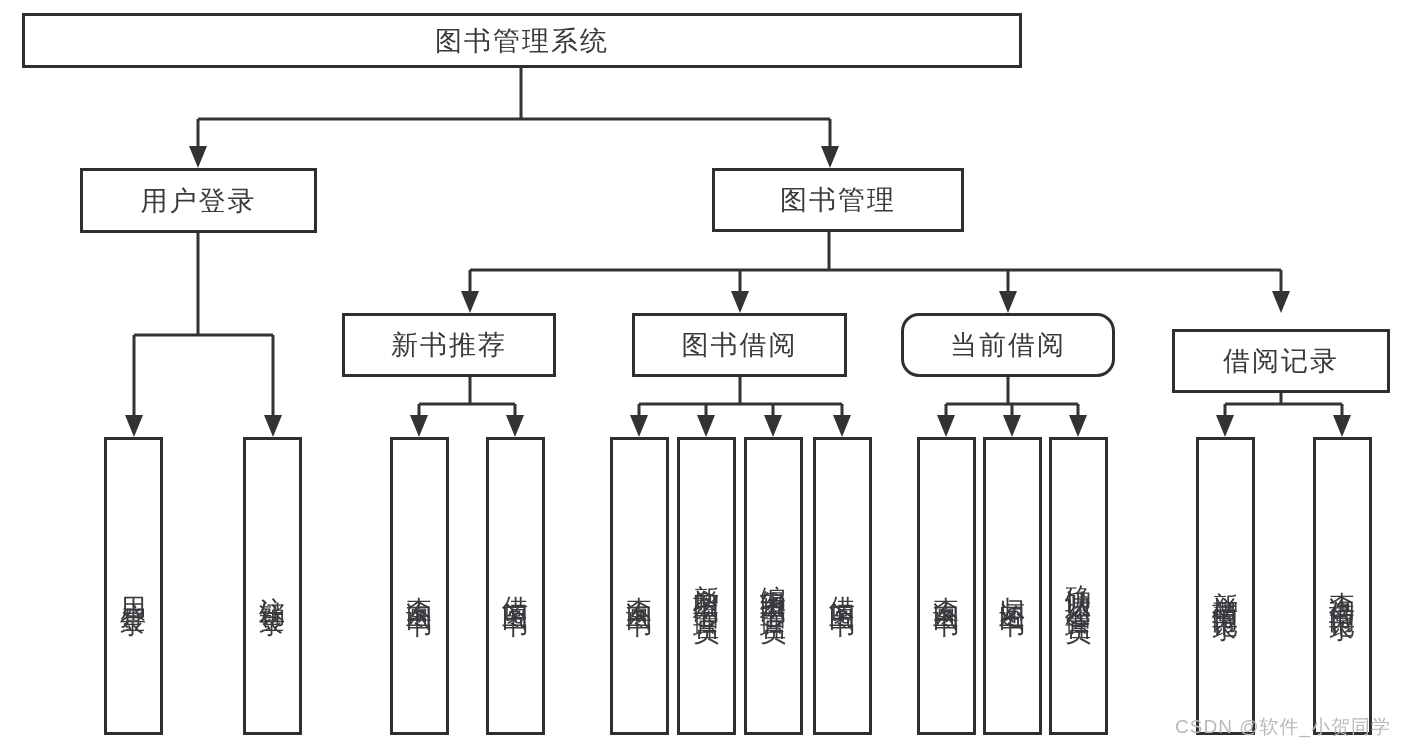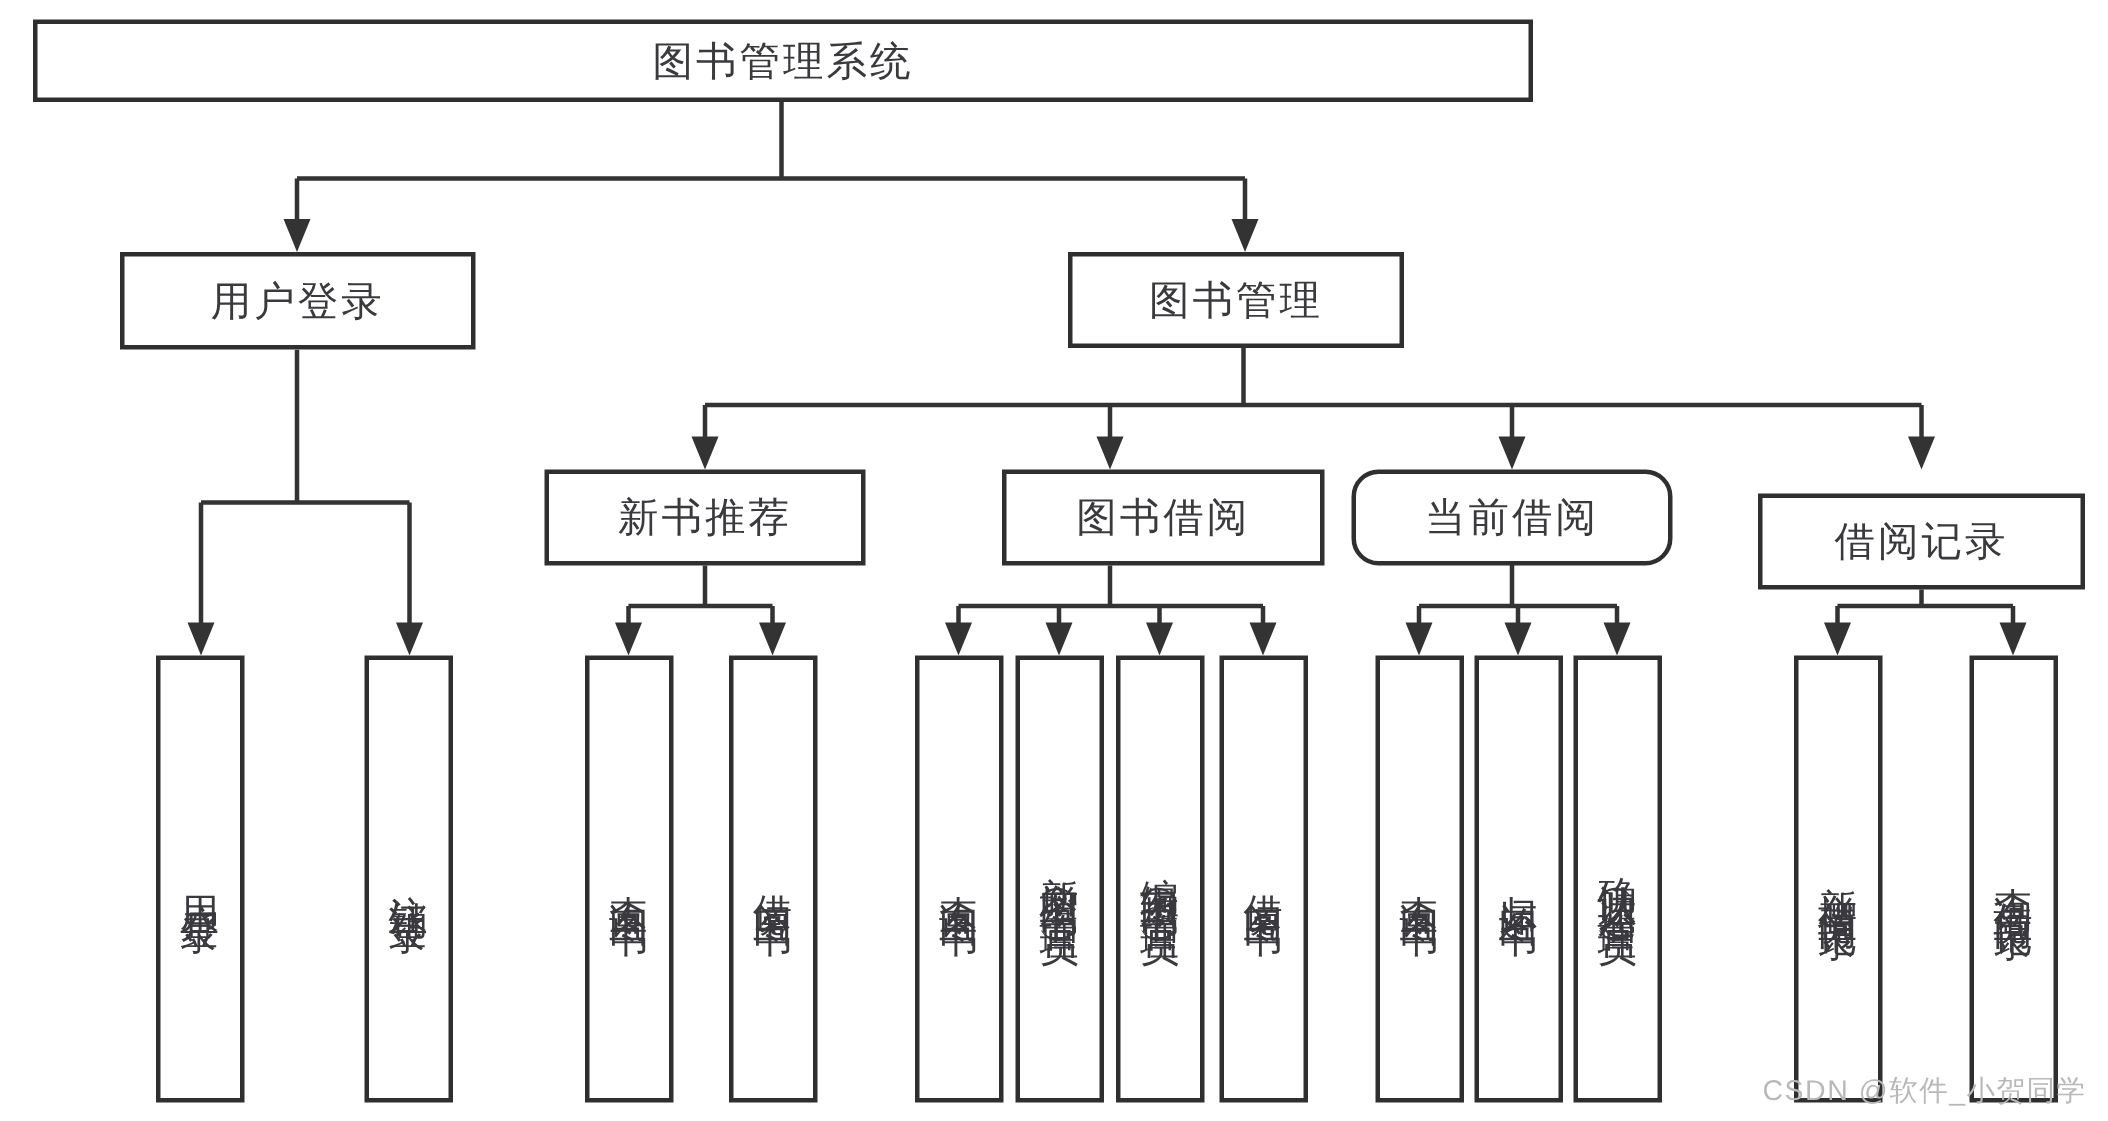--- a/index.html
+++ b/index.html
@@ -123,28 +123,28 @@
              M1333 415 L1351 415 L1342 437 Z"></path>
   </svg>
 
   <div class="node hbox" style="left:22px; top:13px; width:1000px; height:55px;">
     <span>图书管理系统</span>
   </div>
 
   <div class="node hbox" style="left:80px; top:168px; width:237px; height:65px;">
     <span>用户登录</span>
   </div>
-  <div class="node hbox" style="left:712px; top:168px; width:224px; height:64px;">
+  <div class="node hbox" style="left:712px; top:168px; width:252px; height:64px;">
     <span>图书管理</span>
   </div>
 
-  <div class="node hbox" style="left:363px; top:313px; width:214px; height:64px;">
+  <div class="node hbox" style="left:342px; top:313px; width:214px; height:64px;">
     <span>新书推荐</span>
   </div>
-  <div class="node hbox" style="left:632px; top:313px; width:215px; height:64px;margin-left:36px;">
+  <div class="node hbox" style="left:632px; top:313px; width:215px; height:64px;">
     <span>图书借阅</span>
   </div>
   <div class="node hbox" style="left:901px; top:313px; width:214px; height:64px;border-radius:18px;">
     <span>当前借阅</span>
   </div>
   <div class="node hbox" style="left:1172px; top:329px; width:218px; height:64px;">
     <span>借阅记录</span>
   </div>
 
   <div class="node vbox" style="left:104px;">

